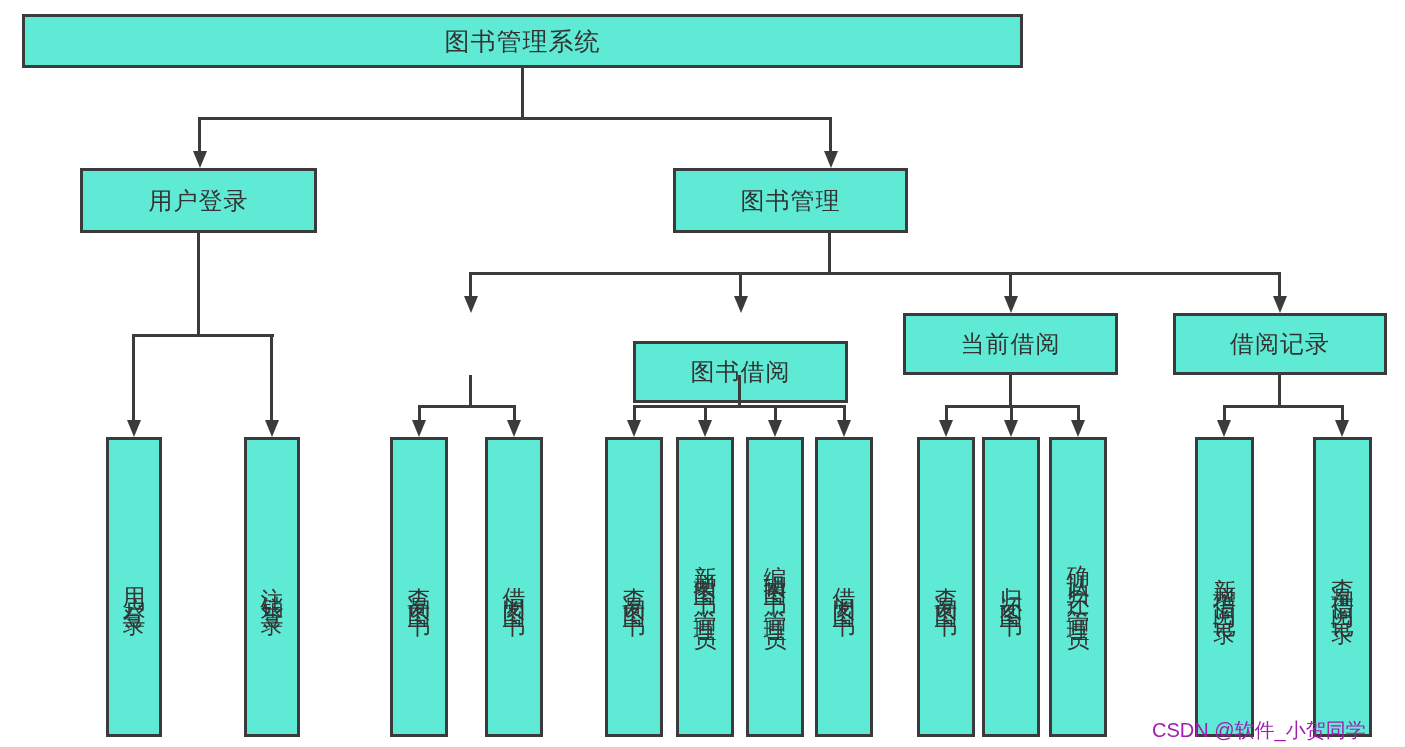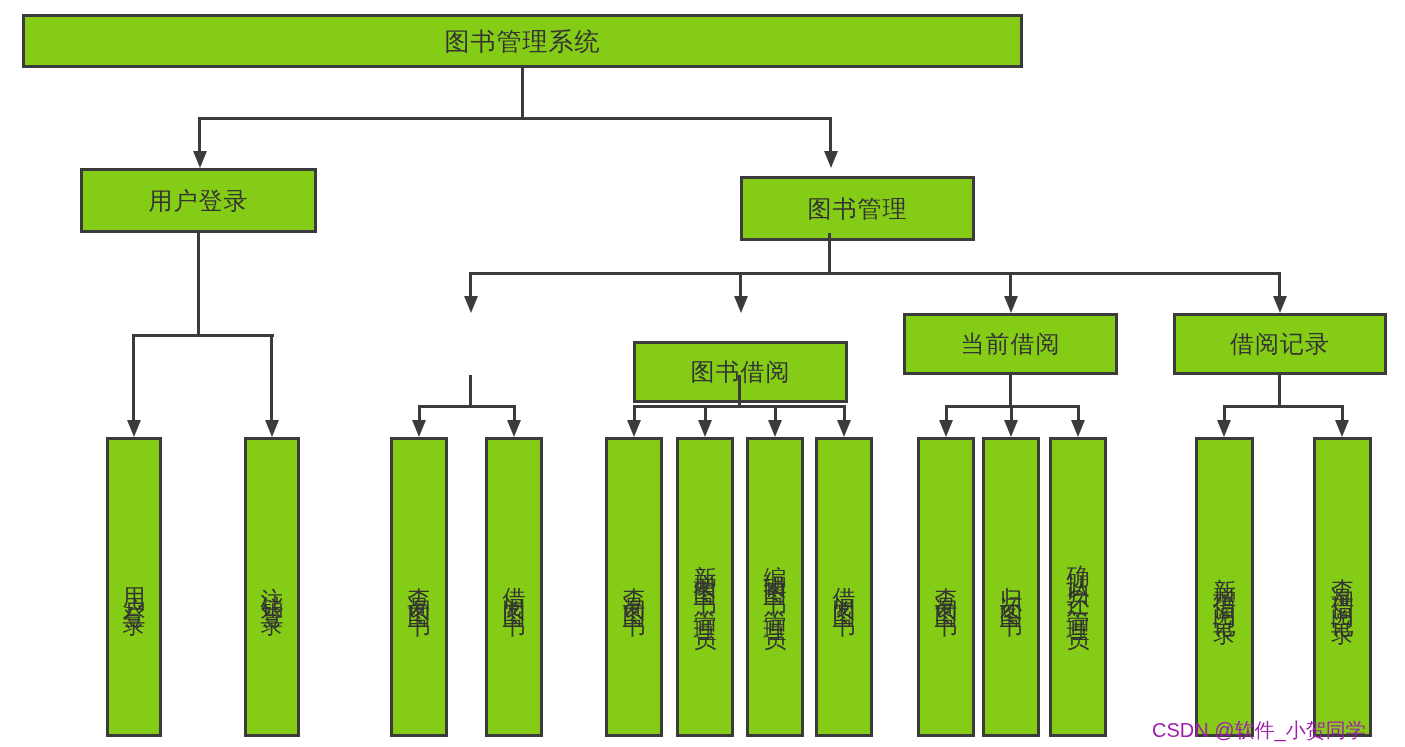--- a/index.html
+++ b/index.html
@@ -8,21 +8,21 @@
     width: 1405px;
     height: 747px;
     background: #ffffff;
     overflow: hidden;
     font-family: "Liberation Sans", "DejaVu Sans", sans-serif;
   }
   .box {
     position: absolute;
     box-sizing: border-box;
     border: 3px solid #3b3b3b;
-    background: #84cc16;
+    background: #5eead4;
     display: flex;
     align-items: center;
     justify-content: center;
     color: #333333;
   }
   .hnode { font-size: 24px; letter-spacing: 1px; }
   .root-node { font-size: 25px; }
   .leaf .vtext {
     writing-mode: vertical-rl;
     text-orientation: upright;
@@ -56,21 +56,21 @@
   <div class="box hnode root-node" style="left:22px;top:14px;width:1001px;height:54px;">图书管理系统</div>
 
   <div class="vline" style="left:521px;top:68px;height:50px;"></div>
   <div class="hline" style="left:198px;top:117px;width:634px;"></div>
   <div class="vline" style="left:198px;top:117px;height:36px;"></div>
   <div class="arrow" style="left:193px;top:151px;"></div>
   <div class="vline" style="left:829px;top:117px;height:36px;"></div>
   <div class="arrow" style="left:824px;top:151px;"></div>
 
   <div class="box hnode" style="left:80px;top:168px;width:237px;height:65px;">用户登录</div>
-  <div class="box hnode" style="left:740px;top:168px;width:235px;height:65px;margin-top:8px;">图书管理</div>
+  <div class="box hnode" style="left:673px;top:168px;width:235px;height:65px;">图书管理</div>
 
   <div class="vline" style="left:197px;top:233px;height:102px;"></div>
   <div class="hline" style="left:132px;top:334px;width:142px;"></div>
   <div class="vline" style="left:132px;top:334px;height:88px;"></div>
   <div class="arrow" style="left:127px;top:420px;"></div>
   <div class="vline" style="left:270px;top:334px;height:88px;"></div>
   <div class="arrow" style="left:265px;top:420px;"></div>
 
   <div class="vline" style="left:828px;top:233px;height:42px;"></div>
   <div class="hline" style="left:469px;top:272px;width:812px;"></div>

